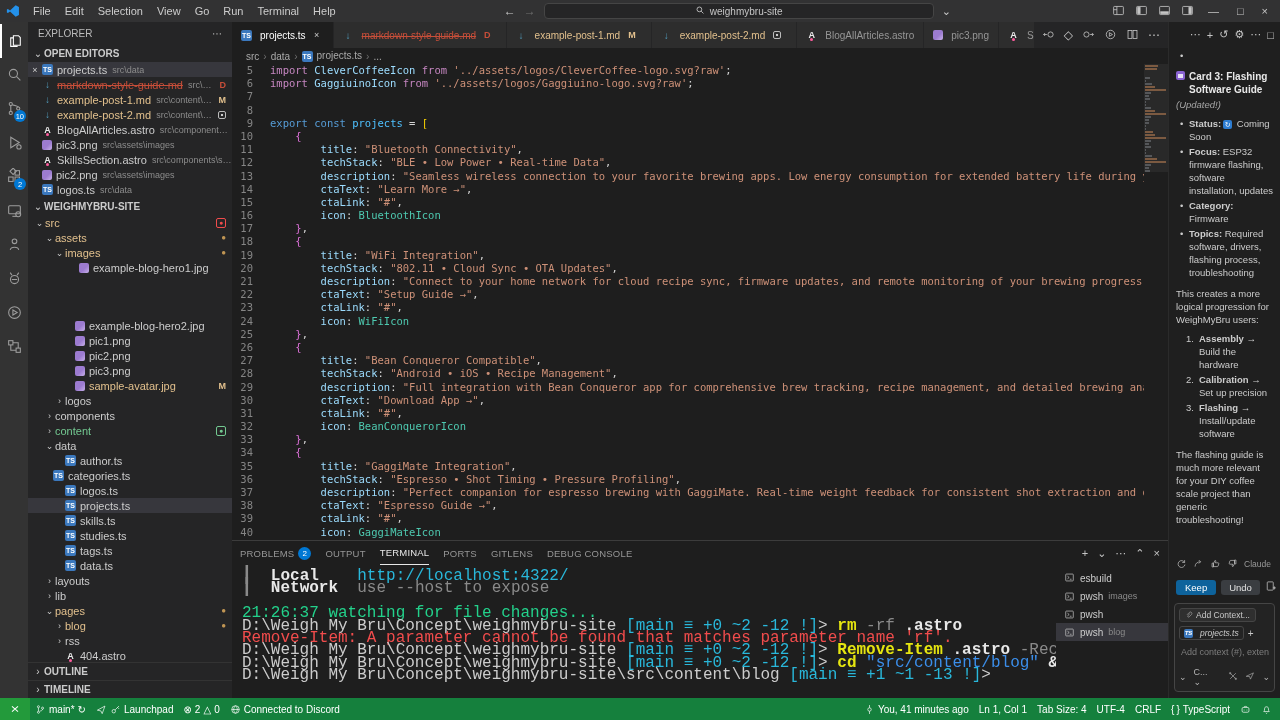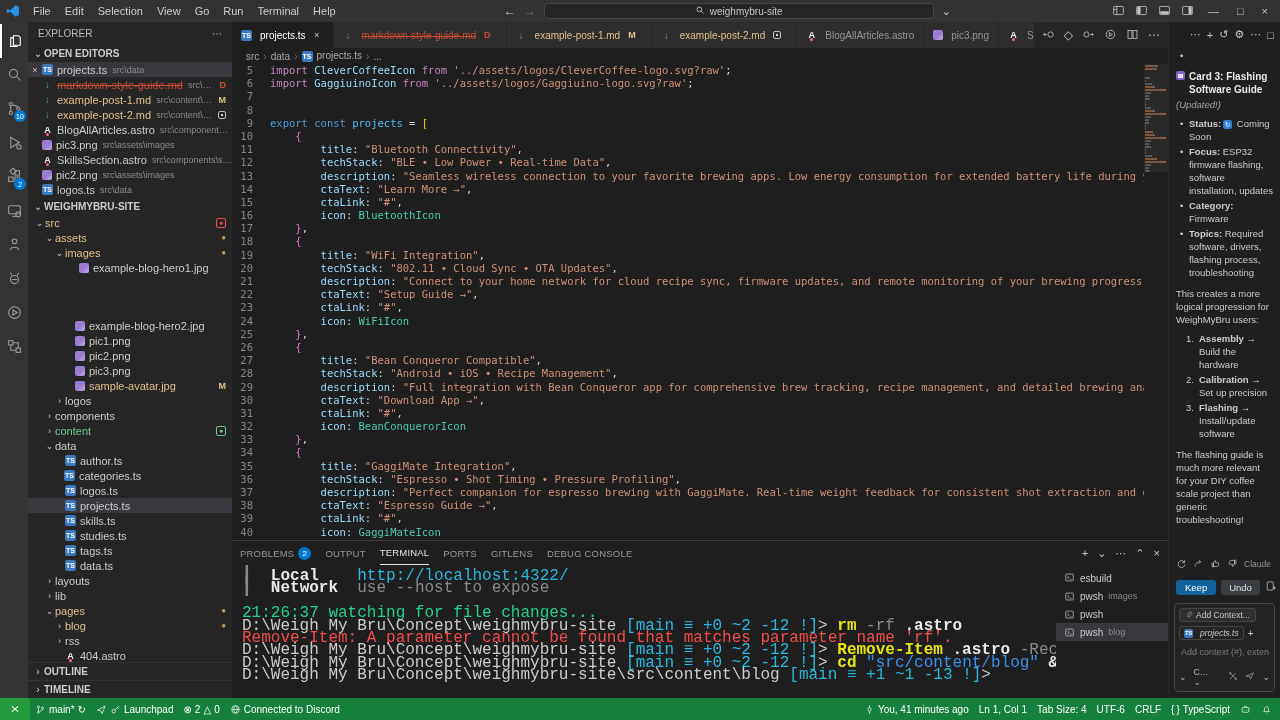--- a/index.html
+++ b/index.html
@@ -433,21 +433,21 @@
             <span class="chev8">⌄</span>
             <span>data</span>
             <span class="grow"></span>
           </div>
           <div class="row" style="padding-left: 26px;">
             <span class="chev8"></span>
             <span class="fi fi-ts">TS</span>
             <span>author.ts</span>
             <span class="grow"></span>
           </div>
-          <div class="row" style="padding-left: 14px; margin-left: 11px;">
+          <div class="row" style="padding-left: 14px;">
             <span class="chev8"></span>
             <span class="fi fi-ts">TS</span>
             <span>categories.ts</span>
             <span class="grow"></span>
           </div>
           <div class="row" style="padding-left: 26px;">
             <span class="chev8"></span>
             <span class="fi fi-ts">TS</span>
             <span>logos.ts</span>
             <span class="grow"></span>
@@ -874,21 +874,21 @@
     <span class="sb-spacer"></span>
     <span class="sbitem">
       <svg viewBox="0 0 16 16" fill="none" stroke="currentColor">
           <circle cx="8" cy="8" r="2.5"></circle>
           <path d="M8 1.5v4M8 10.5v4"></path>
         </svg>
       <span>You, 41 minutes ago</span>
     </span>
     <span class="sbitem">Ln 1, Col 1</span>
     <span class="sbitem">Tab Size: 4</span>
-    <span class="sbitem">UTF-6</span>
+    <span class="sbitem">UTF-4</span>
     <span class="sbitem">CRLF</span>
     <span class="sbitem">
       <span class="gl">{ }</span>
       <span>TypeScript</span>
     </span>
     <span class="sbitem">
         <svg viewBox="0 0 16 16" fill="none" stroke="currentColor">
           <rect x="3" y="5" width="10" height="7" rx="2"></rect>
           <path d="M6 8.2v1.2M10 8.2v1.2M5.5 5c0-2 5-2 5 0"></path>
         </svg>

